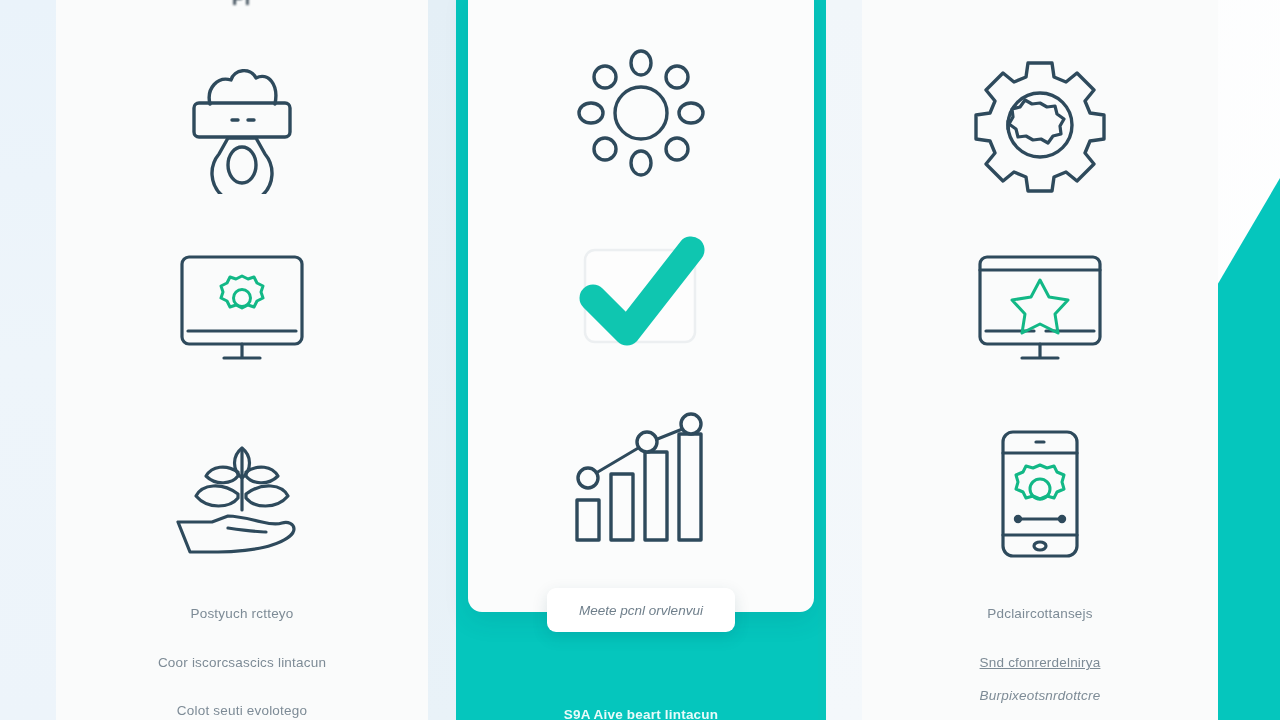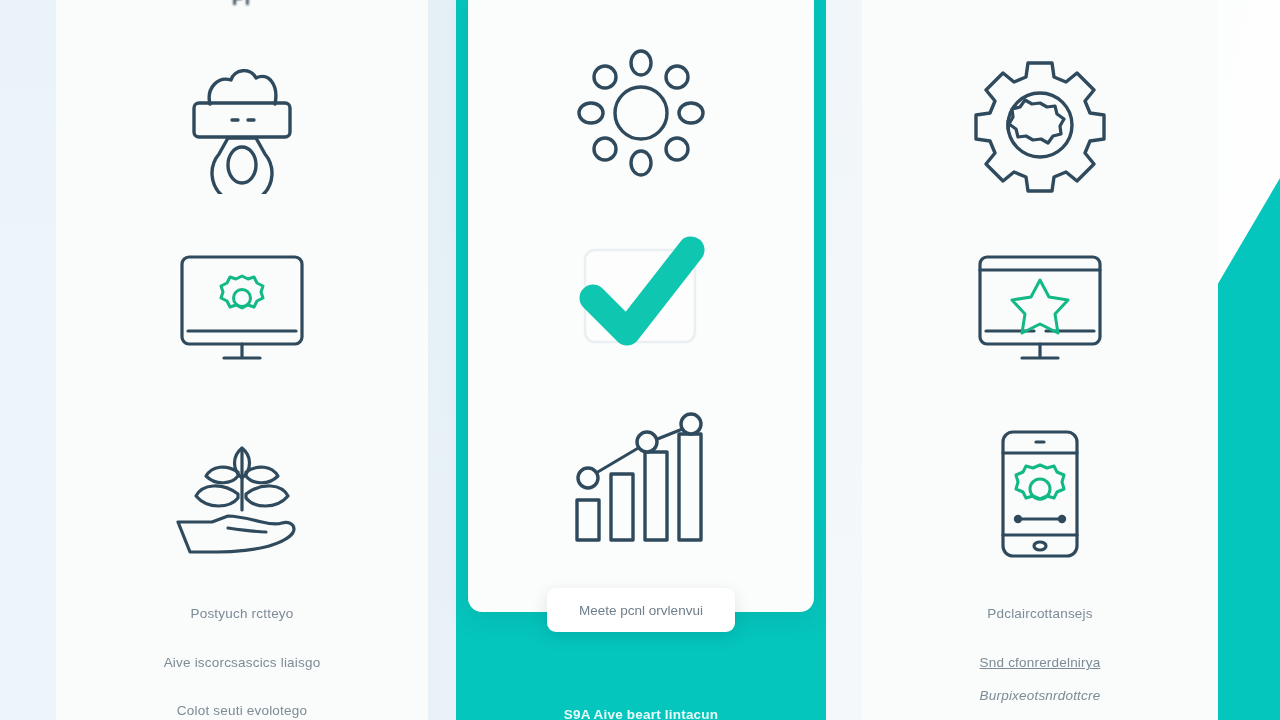--- a/index.html
+++ b/index.html
@@ -126,20 +126,21 @@
     background: #ffffff;
     border-radius: 9px;
     box-shadow: 0 5px 16px rgba(10,60,80,0.13);
     display: flex;
     align-items: center;
     justify-content: center;
     font-size: 13.5px;
     color: #6f7f8b;
     filter: blur(0.4px);
     white-space: nowrap;
+    font-style: italic;
   }
 </style>
 </head>
 <body>
 
 <div id="stage">
 
   <div class="bg-soft-left"></div>
   <div class="bg-wedge-right"></div>
 
@@ -176,21 +177,21 @@
         <path d="M70 40 C58 32 44 34 38 44 C48 54 64 52 70 44 Z"></path>
         <path d="M78 40 C90 32 104 34 110 44 C100 54 84 52 78 44 Z"></path>
         <path d="M70 62 C54 50 34 52 28 64 C40 78 62 76 70 66 Z"></path>
         <path d="M78 62 C94 50 114 52 120 64 C108 78 86 76 78 66 Z"></path>
         <path d="M10 90 h34 l16 -6 c10 0 26 4 34 6 c8 2 14 3 20 1 c6 -2 12 1 12 6 c0 6 -10 12 -22 16 c-14 5 -40 7 -54 7 H22 Z"></path>
         <path d="M60 96 c14 2 28 4 38 4"></path>
       </svg>
     </div>
 
     <div class="caption" style="top:606px;">Postyuch rctteyo</div>
-    <div class="caption" style="top:655px;">Aive iscorcsascics liaisgo</div>
+    <div class="caption" style="top:655px;">Coor iscorcsascics lintacun</div>
     <div class="caption" style="top:703px;">Colot seuti evolotego</div>
   </div>
 
   <div class="col-sep-a"></div>
 
   <div class="center-teal"></div>
   <div class="bg-wedge-mid"></div>
 
   <div class="center-card">
 

